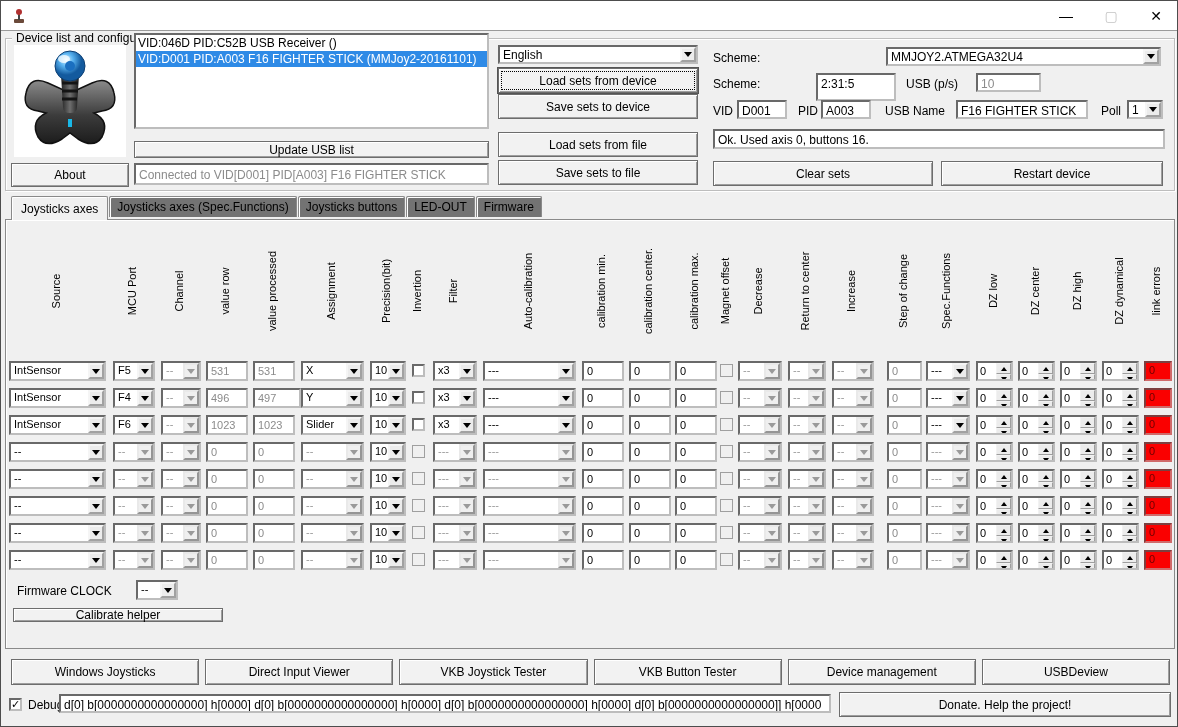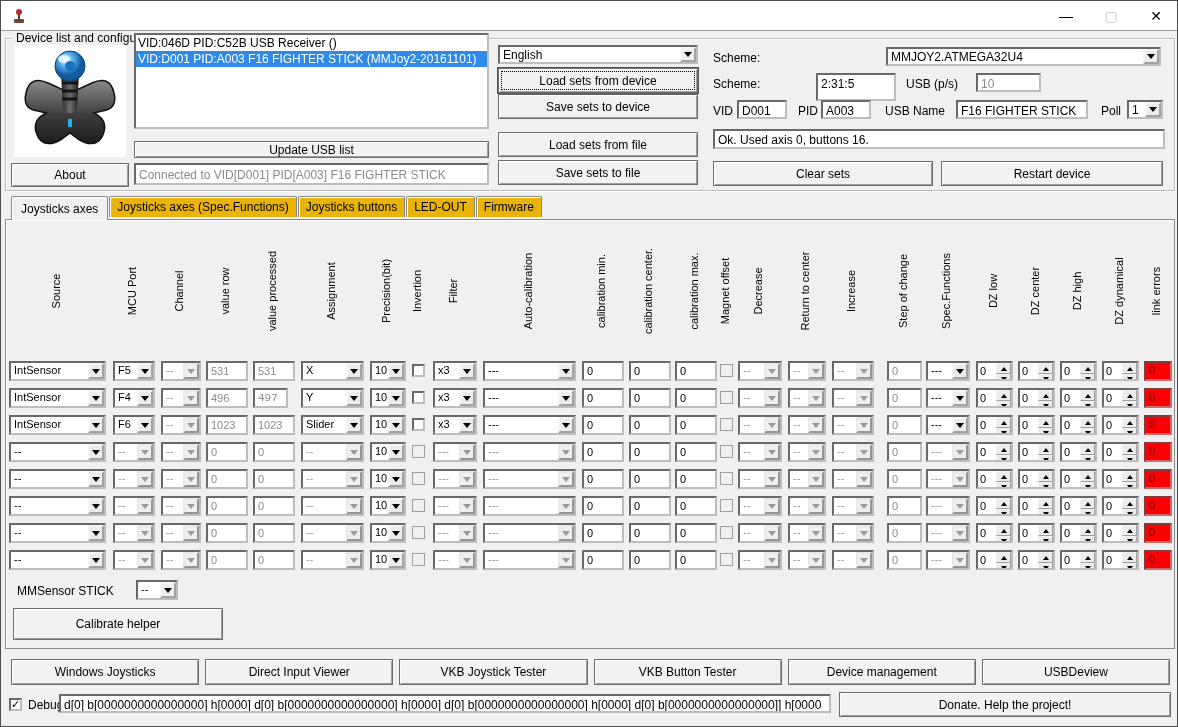--- a/index.html
+++ b/index.html
@@ -48,21 +48,21 @@
   .tu{width:0;height:0;border:3px solid transparent;border-bottom:4px solid #000;margin-bottom:2px}
   .td{width:0;height:0;border:3px solid transparent;border-top:4px solid #000;margin-top:2px}
   
   .rb{background:#fa0000;border:2px inset #d06a6a;color:#6e0000;font-size:11px;padding:1px 3px}
   
   .dlist{background:#fff;border:2px inset #bdbdbd;overflow:hidden}
   .dli{font-size:12px;padding:0 2px;white-space:nowrap;height:16px;line-height:16px}
   .dli.sel{background:#2e8ae6;color:#fff}
   
   .tabstrip{position:absolute;left:10px;top:195px;height:24px;display:flex;align-items:flex-start}
-  .tab{height:21px;background:#eab308;border:1px solid #8a8a8a;border-bottom:none;
+  .tab{height:21px;background:#737373;border:1px solid #8a8a8a;border-bottom:none;
        border-radius:2px 2px 0 0;box-shadow:inset 1px 1px 0 #fff;display:flex;align-items:center;
        padding:0 7px;font-size:12px;margin-right:1px;white-space:nowrap}
   .tab.active{height:24px;z-index:6;background:#f0f0f0;padding:0 9px}
   .panel{position:absolute;left:4px;top:218px;width:1170px;height:430px;background:#f0f0f0;
          border:1px solid #8a8a8a;box-shadow:inset 1px 1px 0 #fff;z-index:1}
   
   .axes-layer{position:absolute;left:0;top:219px;width:1178px;height:428px;z-index:3}
   .colhead{position:absolute;top:71px;writing-mode:vertical-rl;transform:translateY(-50%) rotate(180deg);
            font-size:11px;white-space:nowrap;color:#000}
   .axes-layer .combo,.axes-layer .tf,.axes-layer .rb{position:absolute;height:20px}
@@ -176,28 +176,28 @@
 <div class="tabstrip">
     <div class="tab active">Joysticks axes</div>
     <div class="tab">Joysticks axes (Spec.Functions)</div>
     <div class="tab">Joysticks buttons</div>
     <div class="tab">LED-OUT</div>
     <div class="tab">Firmware</div>
   </div>
 <div class="panel"></div>
 
 <div class="axes-layer">
-  <span class="lab" style="left:16px;top:364px;font-size:12px">MMSensor STICK</span>
+  <span class="lab" style="left:16px;top:364px;font-size:12px">Firmware CLOCK</span>
   <div class="combo abs" style="left:135px;top:360px;width:42px;height:20px">
     <span class="ct">--</span>
     <span class="cbtn">
         <i class="arr"></i>
       </span>
   </div>
-  <div class="b3 abs" style="left:12px;top:388px;width:210px;height:32px">Calibrate helper</div>
+  <div class="b3 abs" style="left:12px;top:388px;width:210px;height:14px">Calibrate helper</div>
 <div class="colhead" style="left: 48.5px;">Source</div>
     <div class="combo" style="left: 8px; width: 97px; top: 141px;">
       <span class="ct">IntSensor</span>
       <div class="cbtn">
         <div class="arr"></div>
       </div>
     </div>
     <div class="combo" style="left: 8px; width: 97px; top: 168px;">
       <span class="ct">IntSensor</span>
       <div class="cbtn">
@@ -342,21 +342,21 @@
     <div class="tf dis" style="left: 205px; width: 42px; top: 141px;">531</div>
     <div class="tf dis" style="left: 205px; width: 42px; top: 168px;">496</div>
     <div class="tf dis" style="left: 205px; width: 42px; top: 195px;">1023</div>
     <div class="tf dis" style="left: 205px; width: 42px; top: 222px;">0</div>
     <div class="tf dis" style="left: 205px; width: 42px; top: 249px;">0</div>
     <div class="tf dis" style="left: 205px; width: 42px; top: 276px;">0</div>
     <div class="tf dis" style="left: 205px; width: 42px; top: 303px;">0</div>
     <div class="tf dis" style="left: 205px; width: 42px; top: 330px;">0</div>
     <div class="colhead" style="left: 265px;">value processed</div>
     <div class="tf dis" style="left: 252px; width: 42px; top: 141px;">531</div>
-    <div class="tf dis" style="left: 252px; width: 35px; top: 168px; font-family: Liberation Mono, monospace;">497</div>
+    <div class="tf dis" style="left: 252px; width: 48px; top: 168px;">497</div>
     <div class="tf dis" style="left: 252px; width: 42px; top: 195px;">1023</div>
     <div class="tf dis" style="left: 252px; width: 42px; top: 222px;">0</div>
     <div class="tf dis" style="left: 252px; width: 42px; top: 249px;">0</div>
     <div class="tf dis" style="left: 252px; width: 42px; top: 276px;">0</div>
     <div class="tf dis" style="left: 252px; width: 42px; top: 303px;">0</div>
     <div class="tf dis" style="left: 252px; width: 42px; top: 330px;">0</div>
     <div class="colhead" style="left: 323.5px;">Assignment</div>
     <div class="combo" style="left: 300px; width: 63px; top: 141px;">
       <span class="ct">X</span>
       <div class="cbtn">

